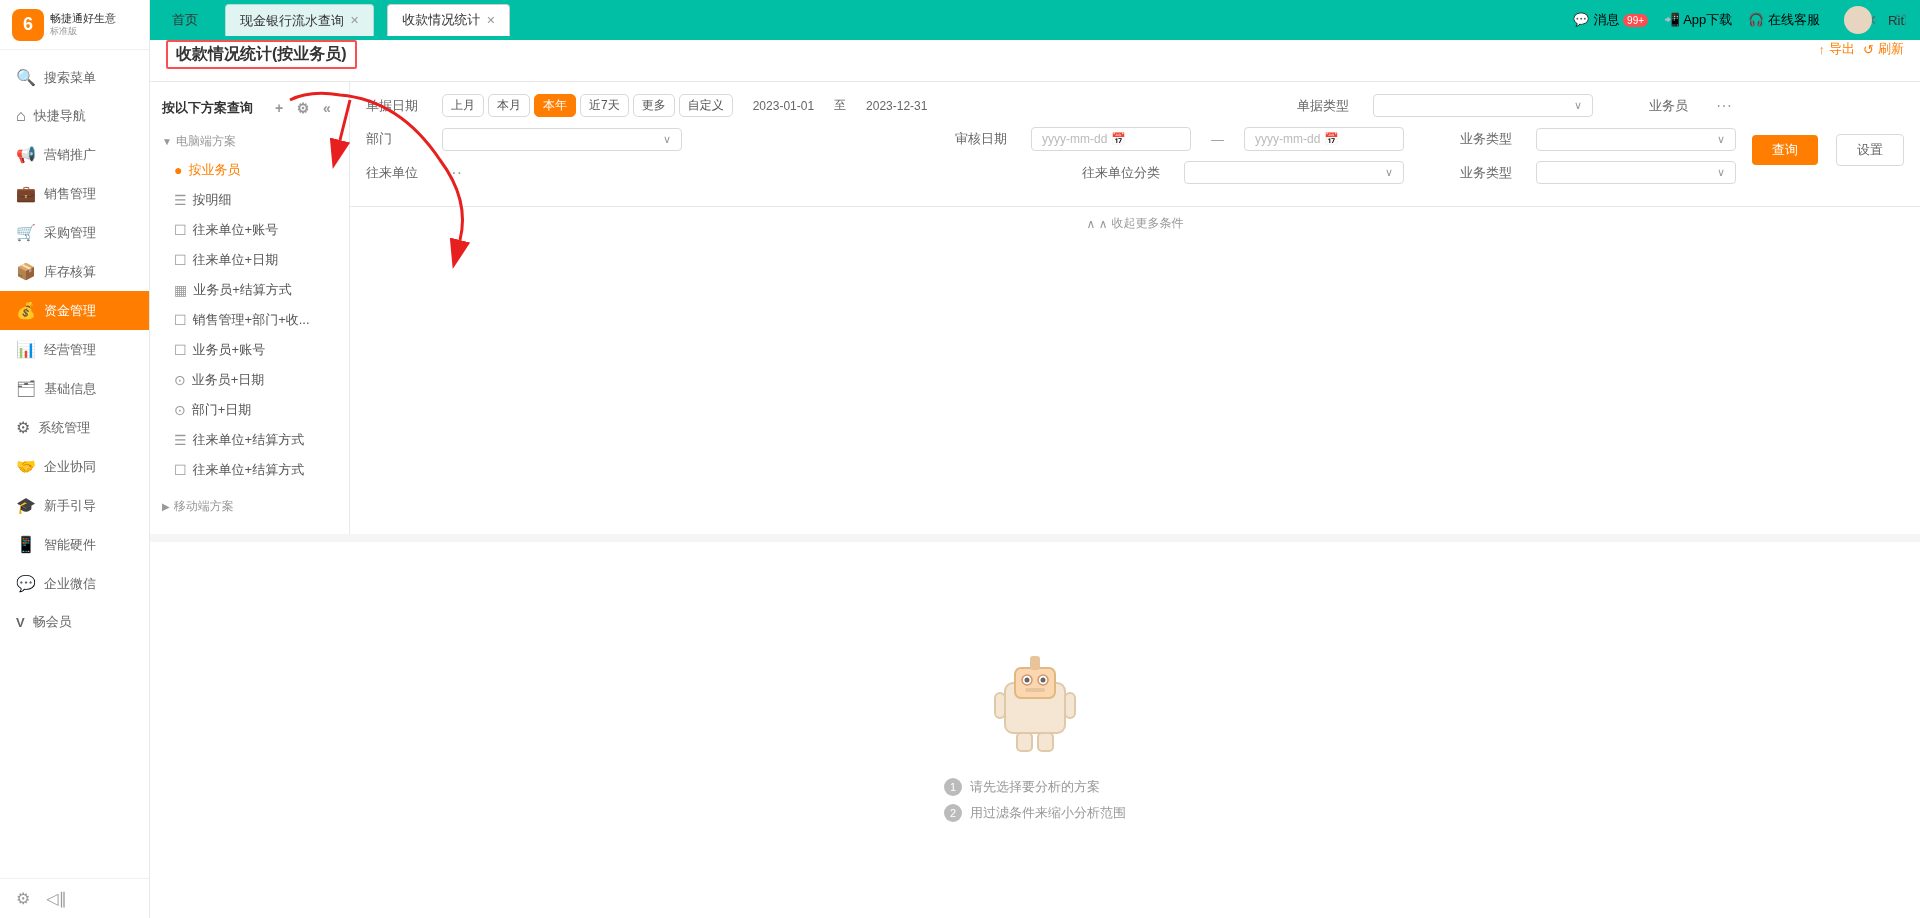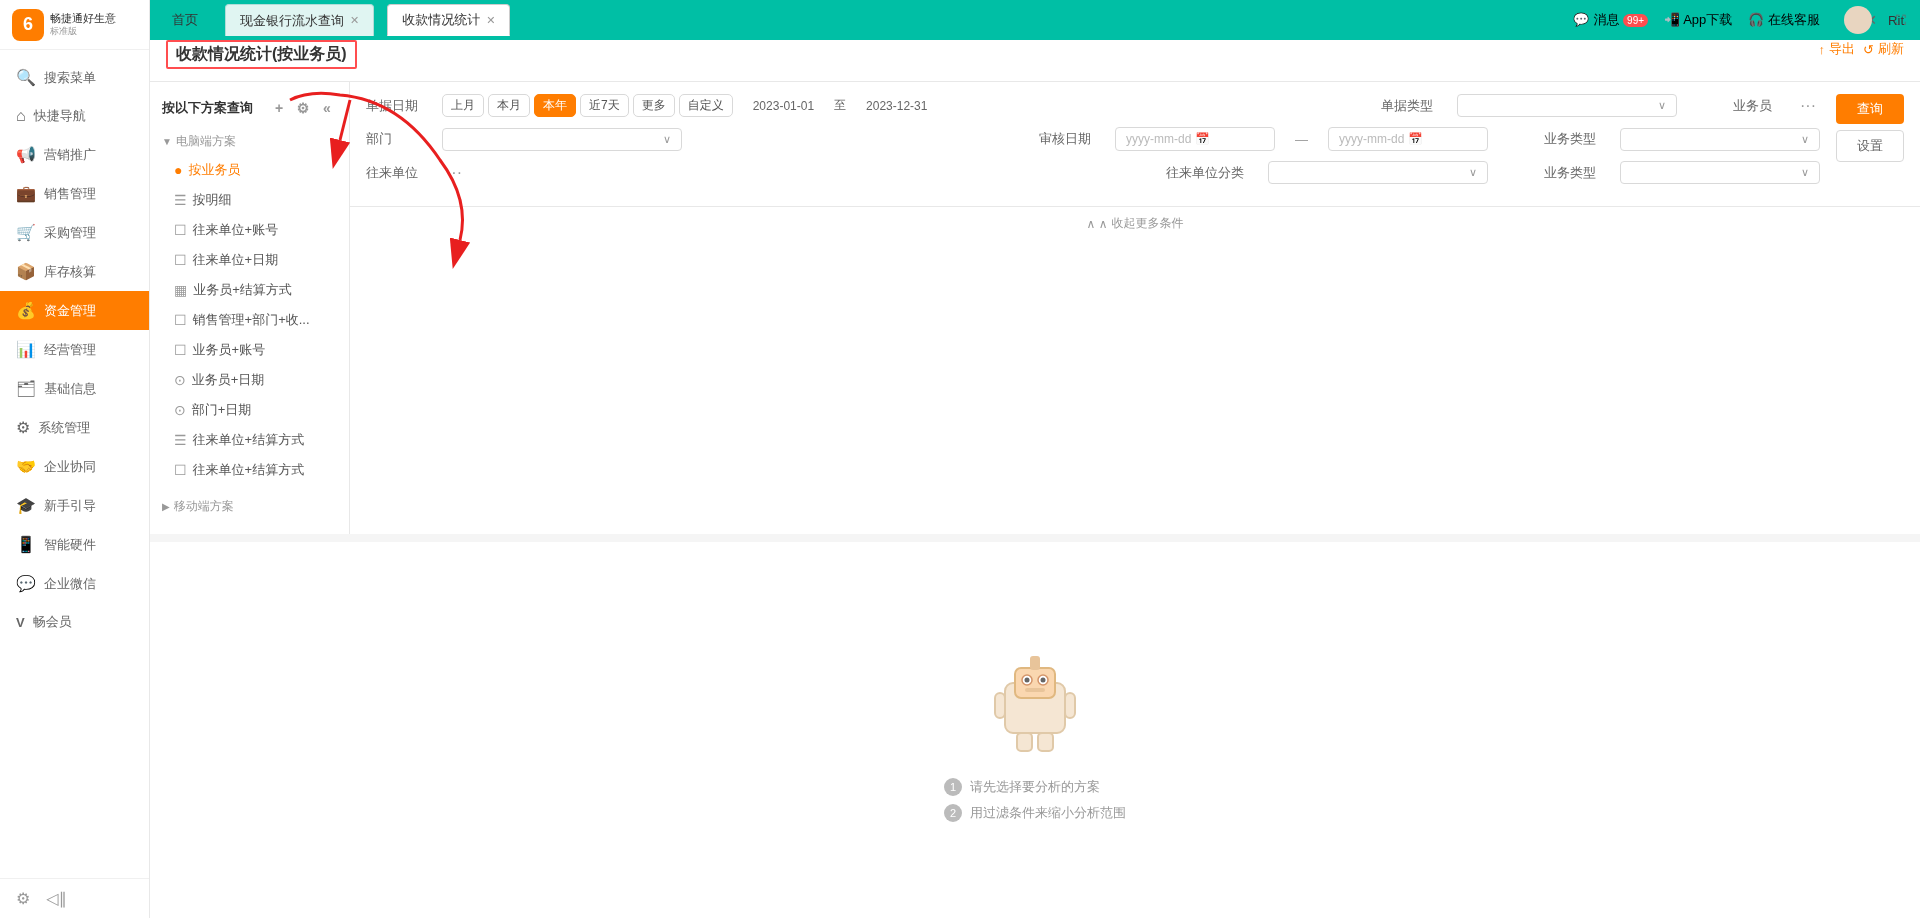--- a/index.html
+++ b/index.html
@@ -308,23 +308,24 @@
     .filter-more-btn {
       color: #999;
       cursor: pointer;
       font-size: 16px;
       margin: 0 4px;
     }
 
     
     .query-buttons {
       display: flex;
-      flex-direction: column;
-      gap: 6px;
+      flex-direction: row;
+      gap: 18px;
       padding: 12px 16px 0 0;
+      align-items: center;
     }
     .query-btn {
       background: #ff7d00;
       color: #fff;
       border: none;
       border-radius: 4px;
       padding: 6px 20px;
       cursor: pointer;
       font-size: 13px;
       white-space: nowrap;

